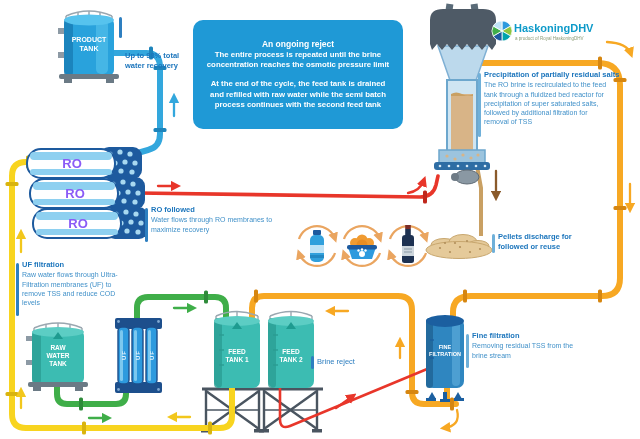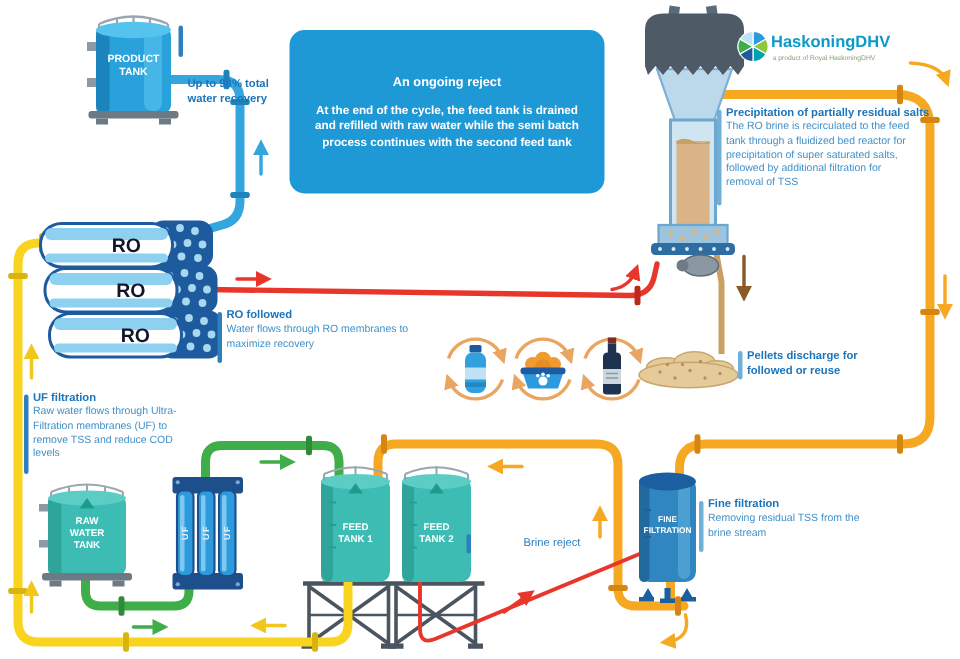--- a/index.html
+++ b/index.html
@@ -12,21 +12,21 @@
   .callout-title{font-weight:bold;color:#1b75bc;font-size:7.5px;line-height:1.25;}
   .callout-body{color:#4191c9;font-size:7px;line-height:1.32;margin-top:1px;}
   .note-bold{font-weight:bold;color:#1b75bc;font-size:7.5px;line-height:1.3;}
   .procbox{position:absolute;left:193px;top:20px;width:210px;height:109px;background:#1f99d6;
            border-radius:10px;color:#fff;text-align:center;z-index:4;
            display:flex;flex-direction:column;justify-content:center;padding:4px 12px;box-sizing:border-box;}
   .procbox .t{font-weight:bold;font-size:8.5px;margin-bottom:1px;}
   .procbox .p{font-weight:bold;font-size:7.8px;line-height:1.3;}
   .procbox .gap{height:9px;}
   .tanklabel{position:absolute;color:#fff;font-weight:bold;text-align:center;z-index:6;line-height:1.25;}
-  .rolabel{position:absolute;color:#0f172a;font-weight:bold;font-size:13px;text-align:right;z-index:6;}
+  .rolabel{position:absolute;color:#8b5cf6;font-weight:bold;font-size:13px;text-align:center;z-index:6;}
   .uflabel{position:absolute;width:12px;height:34px;display:flex;align-items:center;justify-content:center;z-index:6;}
   .uflabel span{transform:rotate(-90deg);color:#dff0fb;font-weight:bold;font-size:6px;letter-spacing:1px;}
   .logo-name{position:absolute;left:514px;top:22px;color:#0d9ac9;font-weight:bold;font-size:11px;z-index:6;}
   .logo-tag{position:absolute;left:515px;top:36px;color:#8a9b76;font-size:4.5px;z-index:6;}
 </style>
 </head>
 <body>
 
 <div class="stage">
 
@@ -361,20 +361,21 @@
     <path d="M0 0 L8.7 -5 A10 10 0 0 1 8.7 5 Z" fill="#8dc63f" stroke="#fff" stroke-width="0.8"></path>
     <path d="M0 0 L8.7 5 A10 10 0 0 1 0 10 Z" fill="#00a3ad" stroke="#fff" stroke-width="0.8"></path>
     <path d="M0 0 L0 10 A10 10 0 0 1 -8.7 5 Z" fill="#1d5a9e" stroke="#fff" stroke-width="0.8"></path>
     <path d="M0 0 L-8.7 5 A10 10 0 0 1 -8.7 -5 Z" fill="#3fae49" stroke="#fff" stroke-width="0.8"></path>
     <path d="M0 0 L-8.7 -5 A10 10 0 0 1 0 -10 Z" fill="#bfe3f6" stroke="#fff" stroke-width="0.8"></path>
   </g>
 </svg>
 
 <div class="procbox">
   <div class="t">An ongoing reject</div>
+  <div class="p">The entire process is repeated until the brine concentration reaches the osmotic pressure limit</div>
   <div class="gap"></div>
   <div class="p">At the end of the cycle, the feed tank is drained and refilled with raw water while the semi batch process continues with the second feed tank</div>
 </div>
 
 <div class="logo-name">HaskoningDHV</div>
 <div class="logo-tag">a product of Royal HaskoningDHV</div>
 
 <div class="vbar dark" style="left:119px;top:17px;height:21px;"></div>
 <div class="callout" style="left:125px;top:15px;width:64px;margin-top:36px;">
   <div class="note-bold">Up to 98% total water recovery</div>
@@ -397,21 +398,21 @@
   <div class="callout-title">UF filtration</div>
   <div class="callout-body" style="width:103px;">Raw water flows through Ultra-Filtration membranes (UF) to remove TSS and reduce COD levels</div>
 </div>
 
 <div class="vbar" style="left:492px;top:234px;height:19px;"></div>
 <div class="callout" style="left:498px;top:232px;width:92px;">
   <div class="note-bold">Pellets discharge for followed or reuse</div>
 </div>
 
 <div class="vbar dark" style="left:311px;top:356px;height:13px;"></div>
-<div class="callout" style="left:317px;top:357px;width:70px;text-align:right;">
+<div class="callout" style="left:317px;top:357px;width:70px;">
   <div class="note-bold" style="font-weight:normal;color:#2e7fc0;">Brine reject</div>
 </div>
 
 <div class="vbar" style="left:466px;top:334px;height:34px;"></div>
 <div class="callout" style="left:472px;top:331px;width:116px;">
   <div class="callout-title">Fine filtration</div>
   <div class="callout-body" style="width:112px;">Removing residual TSS from the brine stream</div>
 </div>
 
 <div class="tanklabel" style="left:66px;top:36px;width:46px;font-size:7px;">PRODUCT TANK</div>

